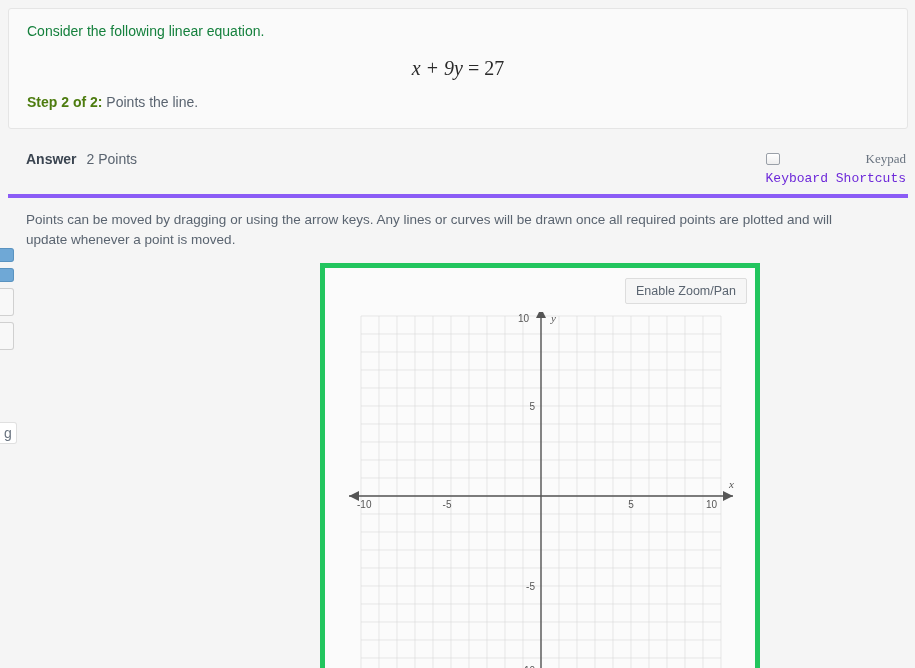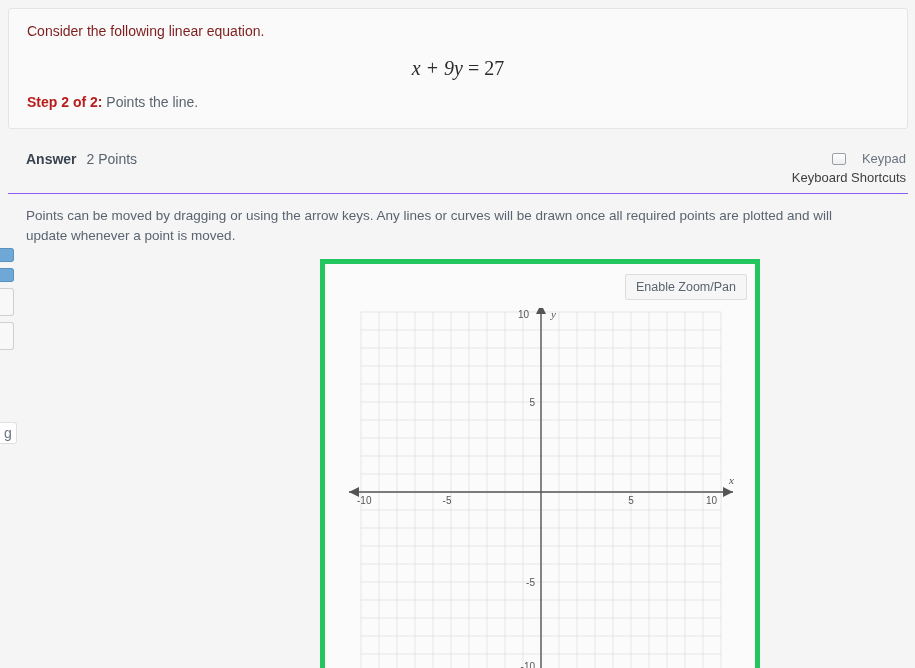--- a/index.html
+++ b/index.html
@@ -15,60 +15,60 @@
     .question-card {
       background: #fafafa;
       border: 1px solid #e5e5e5;
       border-radius: 3px;
       margin: 8px 0 0 8px;
       padding: 14px 18px 18px 18px;
       width: 900px;
     }
     .question-intro {
       font-size: 14px;
-      color: #7f1d1d;
+      color: #15803d;
       margin-bottom: 12px;
     }
     .equation {
       text-align: center;
       font-family: "Times New Roman", serif;
       font-style: italic;
       font-size: 20px;
       color: #2a2a2a;
       margin: 18px 0 14px 0;
     }
     .equation .num { font-style: normal; }
     .step-line {
       font-size: 14px;
       color: #5a6470;
     }
-    .step-line .bold { font-weight: 600; color: #b91c1c; }
+    .step-line .bold { font-weight: 600; color: #4d7c0f; }
 
     .answer-bar {
       display: flex;
       justify-content: space-between;
       align-items: flex-start;
       margin: 18px 8px 4px 8px;
       width: 900px;
       padding: 4px 2px 8px 18px;
-      border-bottom: 1px solid #8b5cf6;
+      border-bottom: 4px solid #8b5cf6;
     }
     .answer-left { font-size: 14px; color: #5a6470; }
     .answer-left .bold { font-weight: 600; color: #3a4450; margin-right: 6px; }
     .answer-right { text-align: right; font-size: 13px; color: #6a7480; }
-    .keypad-row { display: flex; align-items: center; justify-content: flex-end; gap: 16px; margin-bottom: 4px; }
+    .keypad-row { display: flex; align-items: center; justify-content: space-between; gap: 16px; margin-bottom: 4px; font-family: Liberation Serif, serif; }
     .keypad-icon {
       width: 14px; height: 12px;
       border: 1px solid #9aa0a8;
       border-radius: 2px;
       display: inline-block;
       background: linear-gradient(#fff, #eee);
       position: relative;
     }
-    .shortcuts { color: #404040; }
+    .shortcuts { color: #6d28d9; font-family: Liberation Mono, monospace; }
 
     .hint-line {
       font-size: 13.5px;
       color: #5a6470;
       margin: 12px 0 14px 26px;
       width: 840px;
       line-height: 1.45;
     }
 
     .sidebar-tabs {

